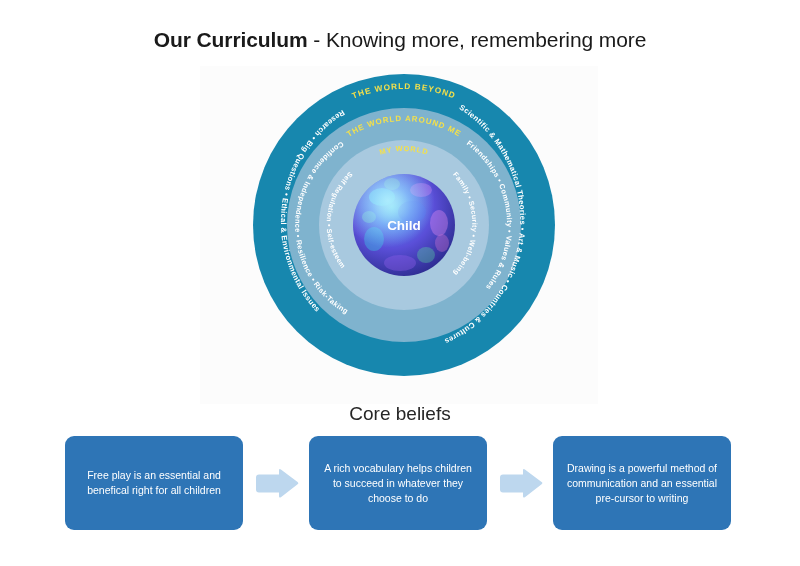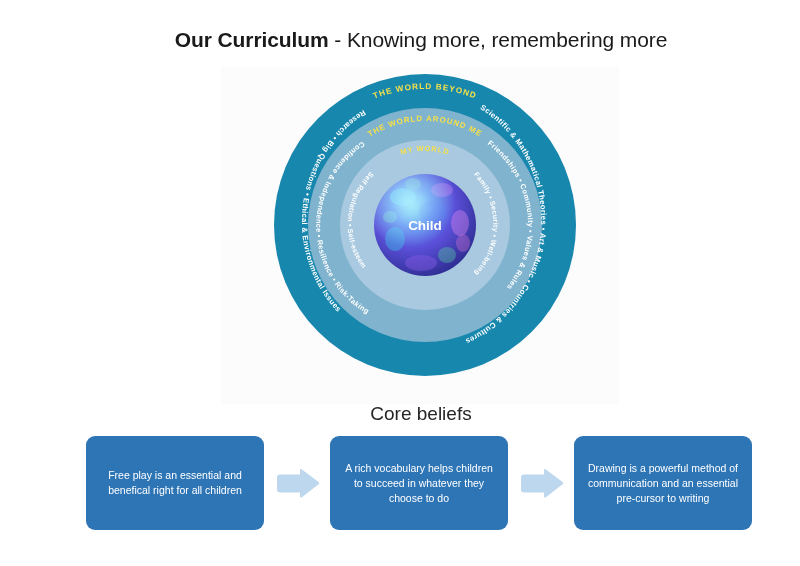--- a/index.html
+++ b/index.html
@@ -3,21 +3,21 @@
 <meta charset="utf-8">
 <style>
   html,body{margin:0;padding:0;}
   body{
     width:800px;height:566px;
     background:#ffffff;
     font-family:"Liberation Sans", sans-serif;
     overflow:hidden;
     position:relative;
   }
-  #page{position:relative;width:680px;height:566px;margin-left:21px;}
+  #page{position:relative;width:680px;height:566px;}
 
   
   #title{
     position:absolute;left:0;top:28px;width:800px;
     text-align:center;
     font-size:21px;color:#1a1a1a;
     letter-spacing:-0.1px;
     white-space:nowrap;
   }
   #title .strong{font-weight:bold;}

